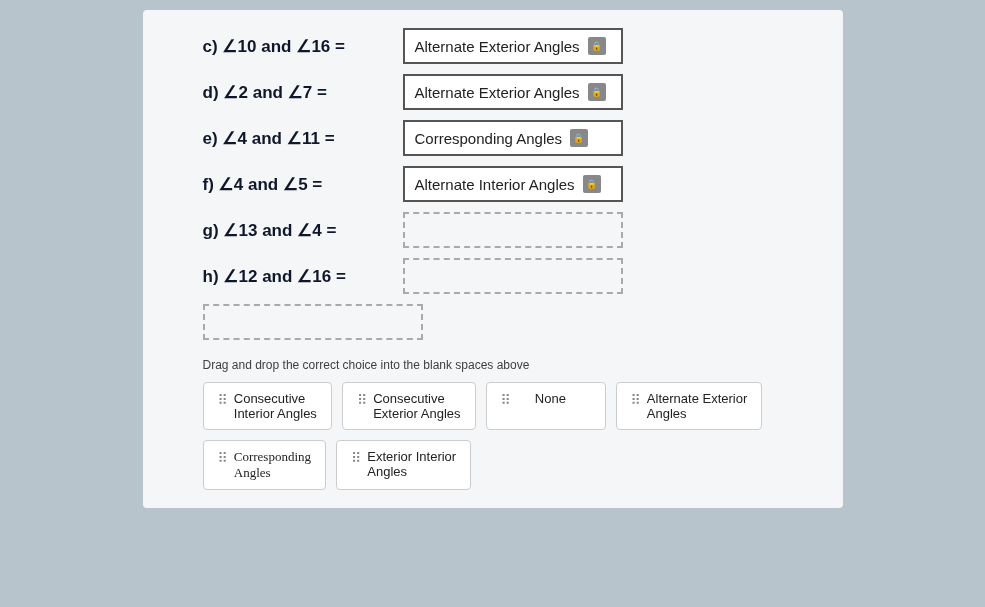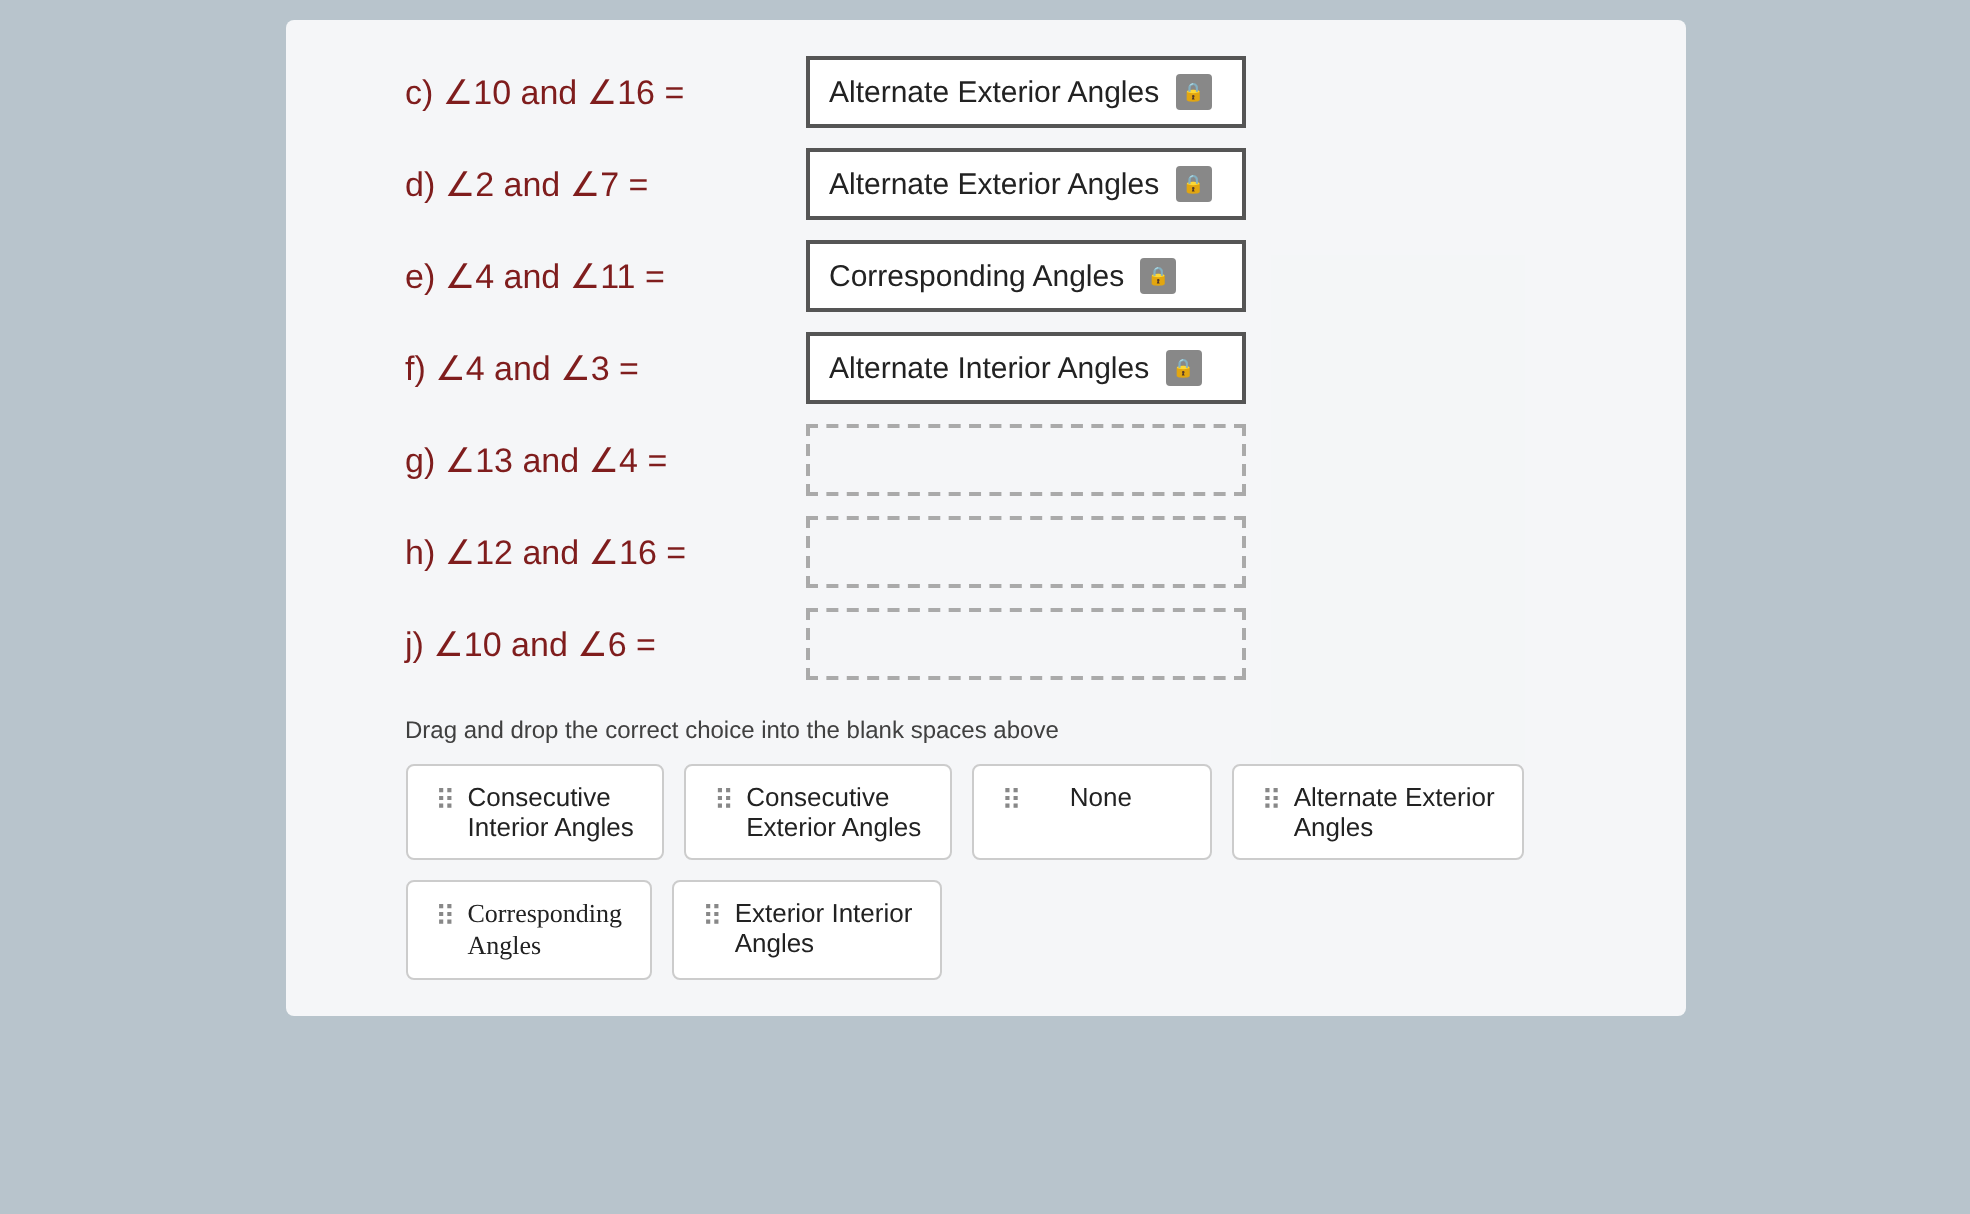--- a/index.html
+++ b/index.html
@@ -22,21 +22,22 @@
     .question-row {
       display: flex;
       align-items: center;
       margin-bottom: 10px;
       font-size: 17px;
       color: #222;
     }
     .question-label {
       min-width: 200px;
       font-size: 17px;
-      color: #7f1d1d;
+      color: #0f172a;
+      font-weight: bold;
     }
     .answer-box {
       border: 2px dashed #aaa;
       background: transparent;
       min-width: 220px;
       min-height: 36px;
       padding: 4px 10px;
       font-size: 15px;
       color: #222;
       display: inline-flex;
@@ -118,36 +119,35 @@
         </div>
       </div>
       <div class="question-row">
         <span class="question-label">e) ∠4 and ∠11 =</span>
         <div class="answer-box filled">
           <span class="answer-text">Corresponding Angles</span>
           <span class="lock-icon" style="font-size: 9px; background: rgb(136, 136, 136); border-radius: 2px; padding: 1px 2px;">🔒</span>
         </div>
       </div>
       <div class="question-row">
-        <span class="question-label">f) ∠4 and ∠3 =</span>
+        <span class="question-label">f) ∠4 and ∠5 =</span>
         <div class="answer-box filled">
           <span class="answer-text">Alternate Interior Angles</span>
           <span class="lock-icon" style="font-size: 9px; background: rgb(136, 136, 136); border-radius: 2px; padding: 1px 2px;">🔒</span>
         </div>
       </div>
       <div class="question-row">
         <span class="question-label">g) ∠13 and ∠4 =</span>
         <div class="answer-box"></div>
       </div>
       <div class="question-row">
         <span class="question-label">h) ∠12 and ∠16 =</span>
         <div class="answer-box"></div>
       </div>
       <div class="question-row">
-        <span class="question-label">j) ∠10 and ∠6 =</span>
         <div class="answer-box"></div>
       </div>
     </div>
 
   <div class="drag-section">
     <div class="drag-label">Drag and drop the correct choice into the blank spaces above</div>
     <div class="drag-options">
         <div class="drag-option" draggable="true">
           <span class="drag-handle">⠿</span>
           <span style="white-space: pre-line;">Consecutive

